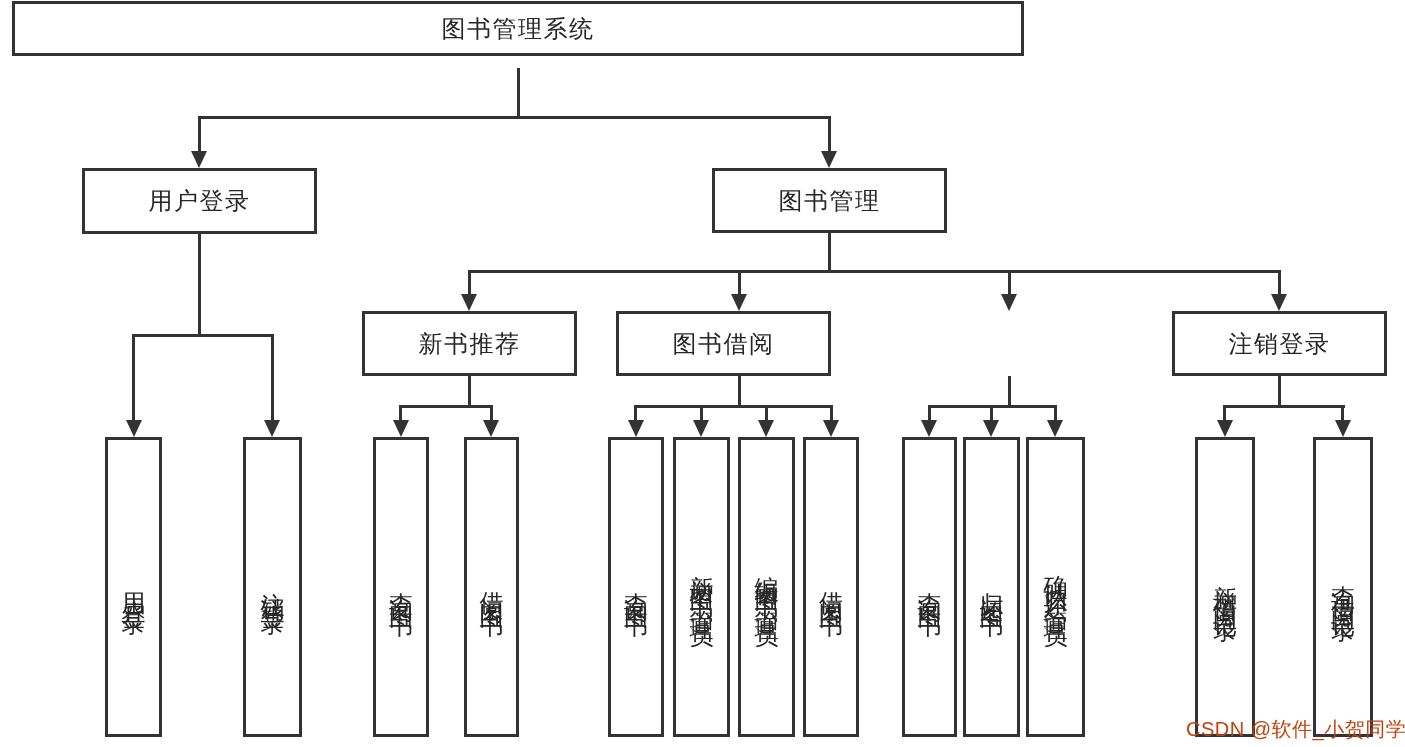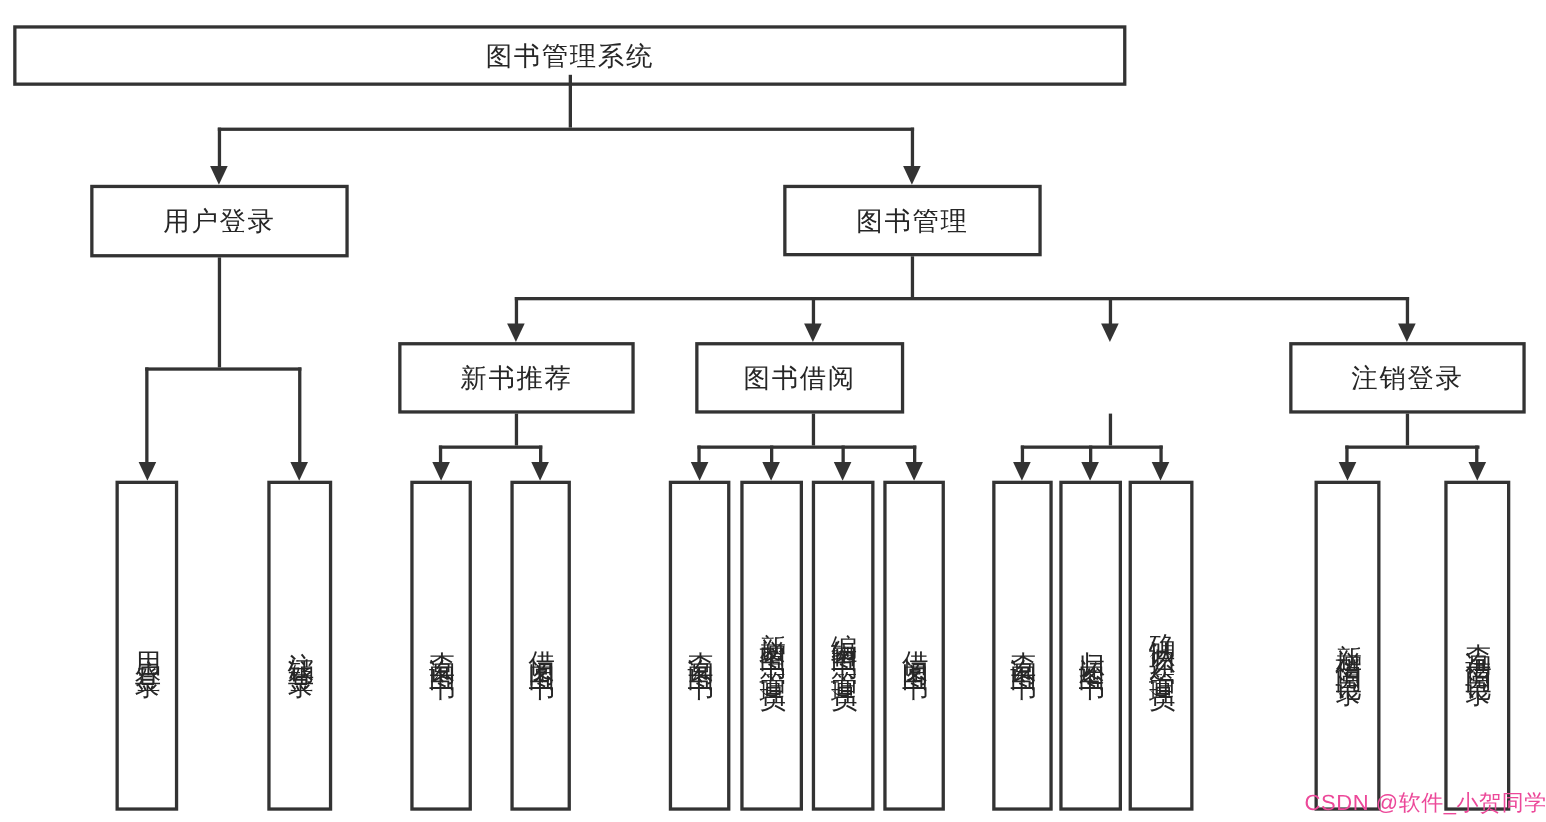--- a/index.html
+++ b/index.html
@@ -17,30 +17,30 @@
   }
   .hl,.vl{position:absolute;background:#333333;}
   .hl{height:3px;}
   .vl{width:3px;}
   .ar{
     position:absolute;width:0;height:0;
     border-left:8px solid transparent;border-right:8px solid transparent;
     border-top:17px solid #333333;
   }
   .watermark{
-    position:absolute;left:1186px;top:716px;font-size:20px;color:#ec4899;
+    position:absolute;left:1186px;top:716px;font-size:20px;color:#c2410c;
     letter-spacing:0.5px;white-space:nowrap;z-index:5;
   }
 </style>
 </head>
 <body>
 
 <div class="canvas">
 
-  <div class="node" style="left:12px;top:23px;width:1012px;height:55px;">
+  <div class="node" style="left:12px;top:1px;width:1012px;height:55px;">
     <span>图书管理系统</span>
   </div>
 
   <div class="vl" style="left:517px;top:68px;height:48px;"></div>
   <div class="hl" style="left:198px;top:116px;width:633px;"></div>
   <div class="vl" style="left:198px;top:116px;height:38px;"></div>
   <div class="ar" style="left:191px;top:151px;"></div>
   <div class="vl" style="left:828px;top:116px;height:38px;"></div>
   <div class="ar" style="left:821px;top:151px;"></div>
 
@@ -65,21 +65,21 @@
   <div class="vl" style="left:738px;top:270px;height:27px;"></div>
   <div class="ar" style="left:731px;top:294px;"></div>
   <div class="vl" style="left:1008px;top:270px;height:27px;"></div>
   <div class="ar" style="left:1001px;top:294px;"></div>
   <div class="vl" style="left:1278px;top:270px;height:27px;"></div>
   <div class="ar" style="left:1271px;top:294px;"></div>
 
   <div class="node" style="left:362px;top:311px;width:215px;height:65px;">
     <span>新书推荐</span>
   </div>
-  <div class="node" style="left:632px;top:311px;width:190px;height:65px;">
+  <div class="node" style="left:616px;top:311px;width:215px;height:65px;">
     <span>图书借阅</span>
   </div>
   <div class="node" style="left:1172px;top:311px;width:215px;height:65px;">
     <span>注销登录</span>
   </div>
 
   <div class="vl" style="left:468px;top:376px;height:29px;"></div>
   <div class="hl" style="left:399px;top:405px;width:94px;"></div>
   <div class="vl" style="left:399px;top:405px;height:17px;"></div>
   <div class="ar" style="left:393px;top:420px;"></div>

